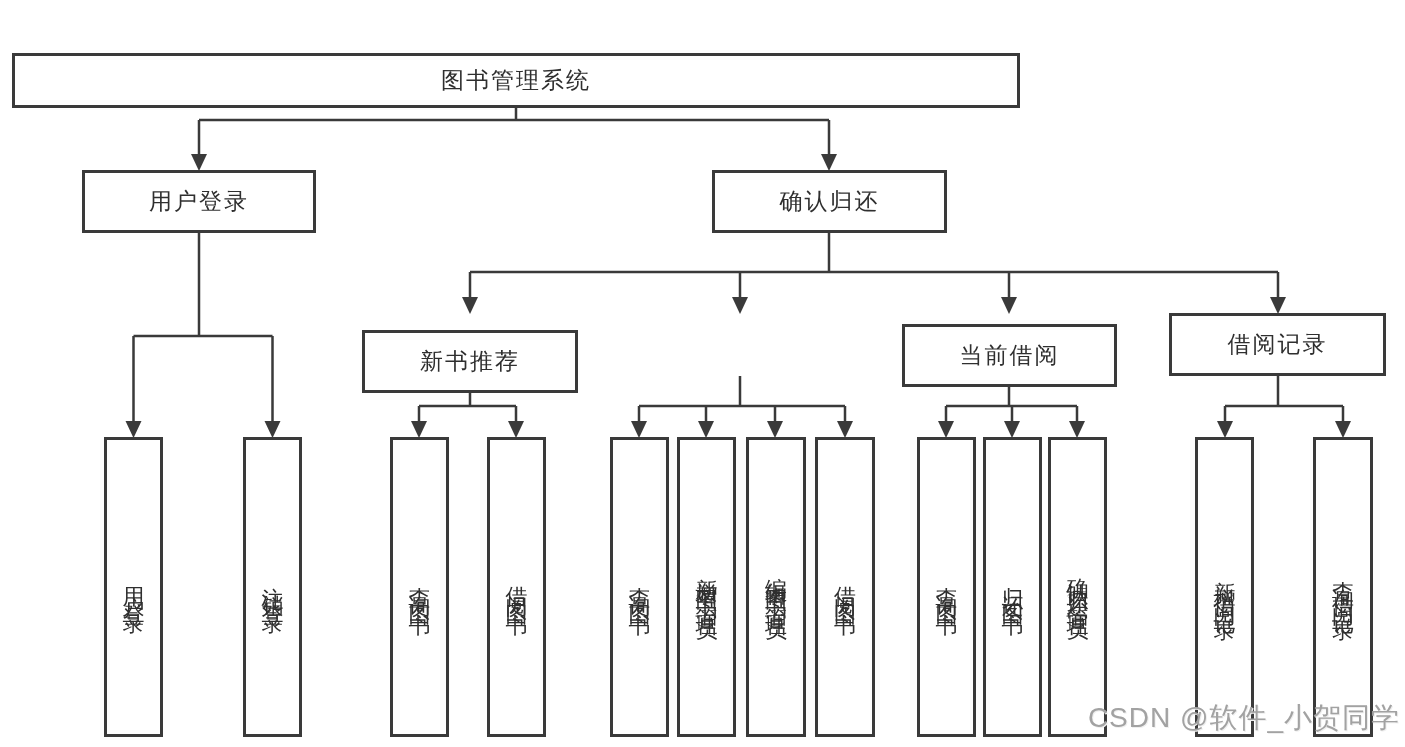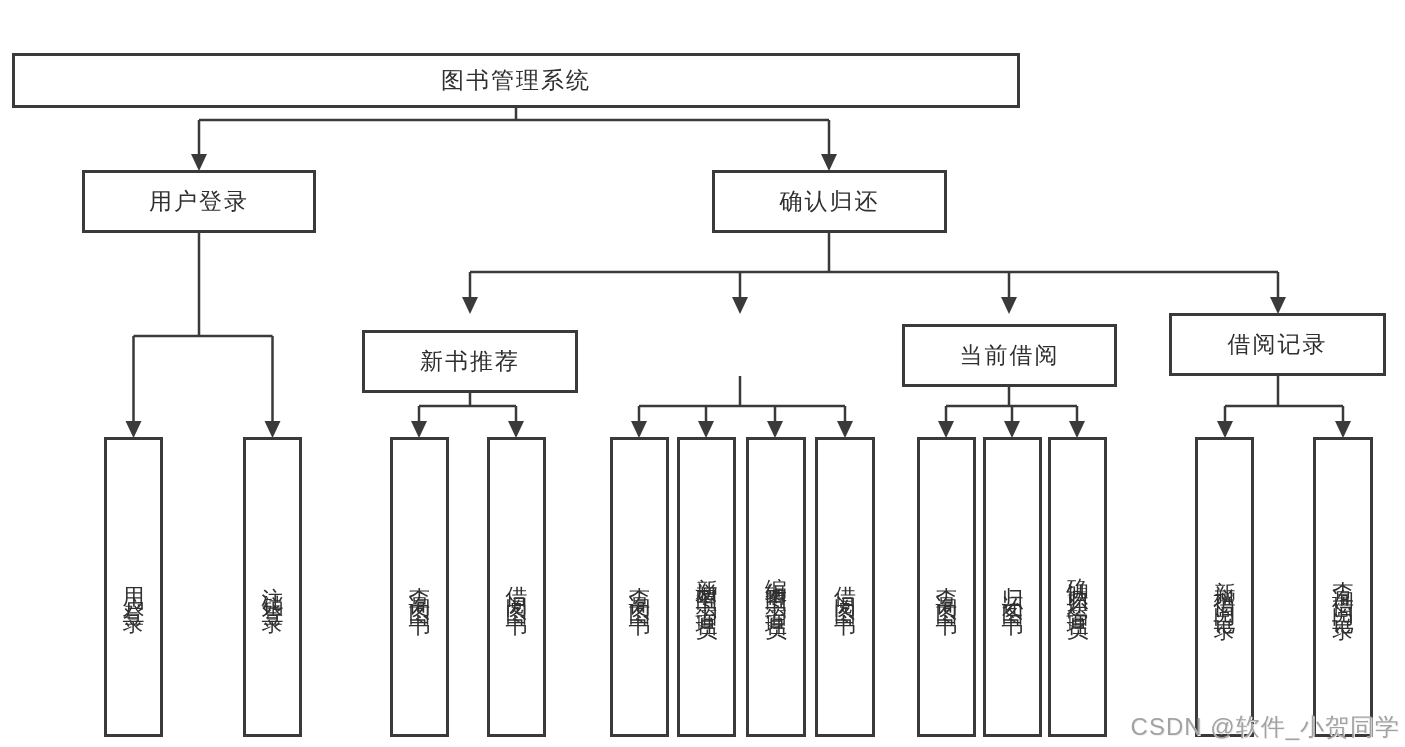--- a/index.html
+++ b/index.html
@@ -48,22 +48,22 @@
     text-orientation: mixed;
     font-size: 22px;
     color: #2f2f2f;
     letter-spacing: 9px;
     line-height: 1;
     white-space: nowrap;
   }
   .watermark {
     position: absolute;
     right: 5px;
-    bottom: 4px;
-    font-size: 24px;
+    bottom: 10px;
+    font-size: 28px;
     color: #a2a2a2;
     letter-spacing: 1px;
     z-index: 5;
     text-shadow: 1px 1px 0 #efefef;
   }
 </style>
 </head>
 <body>
 
 <div id="canvas">

